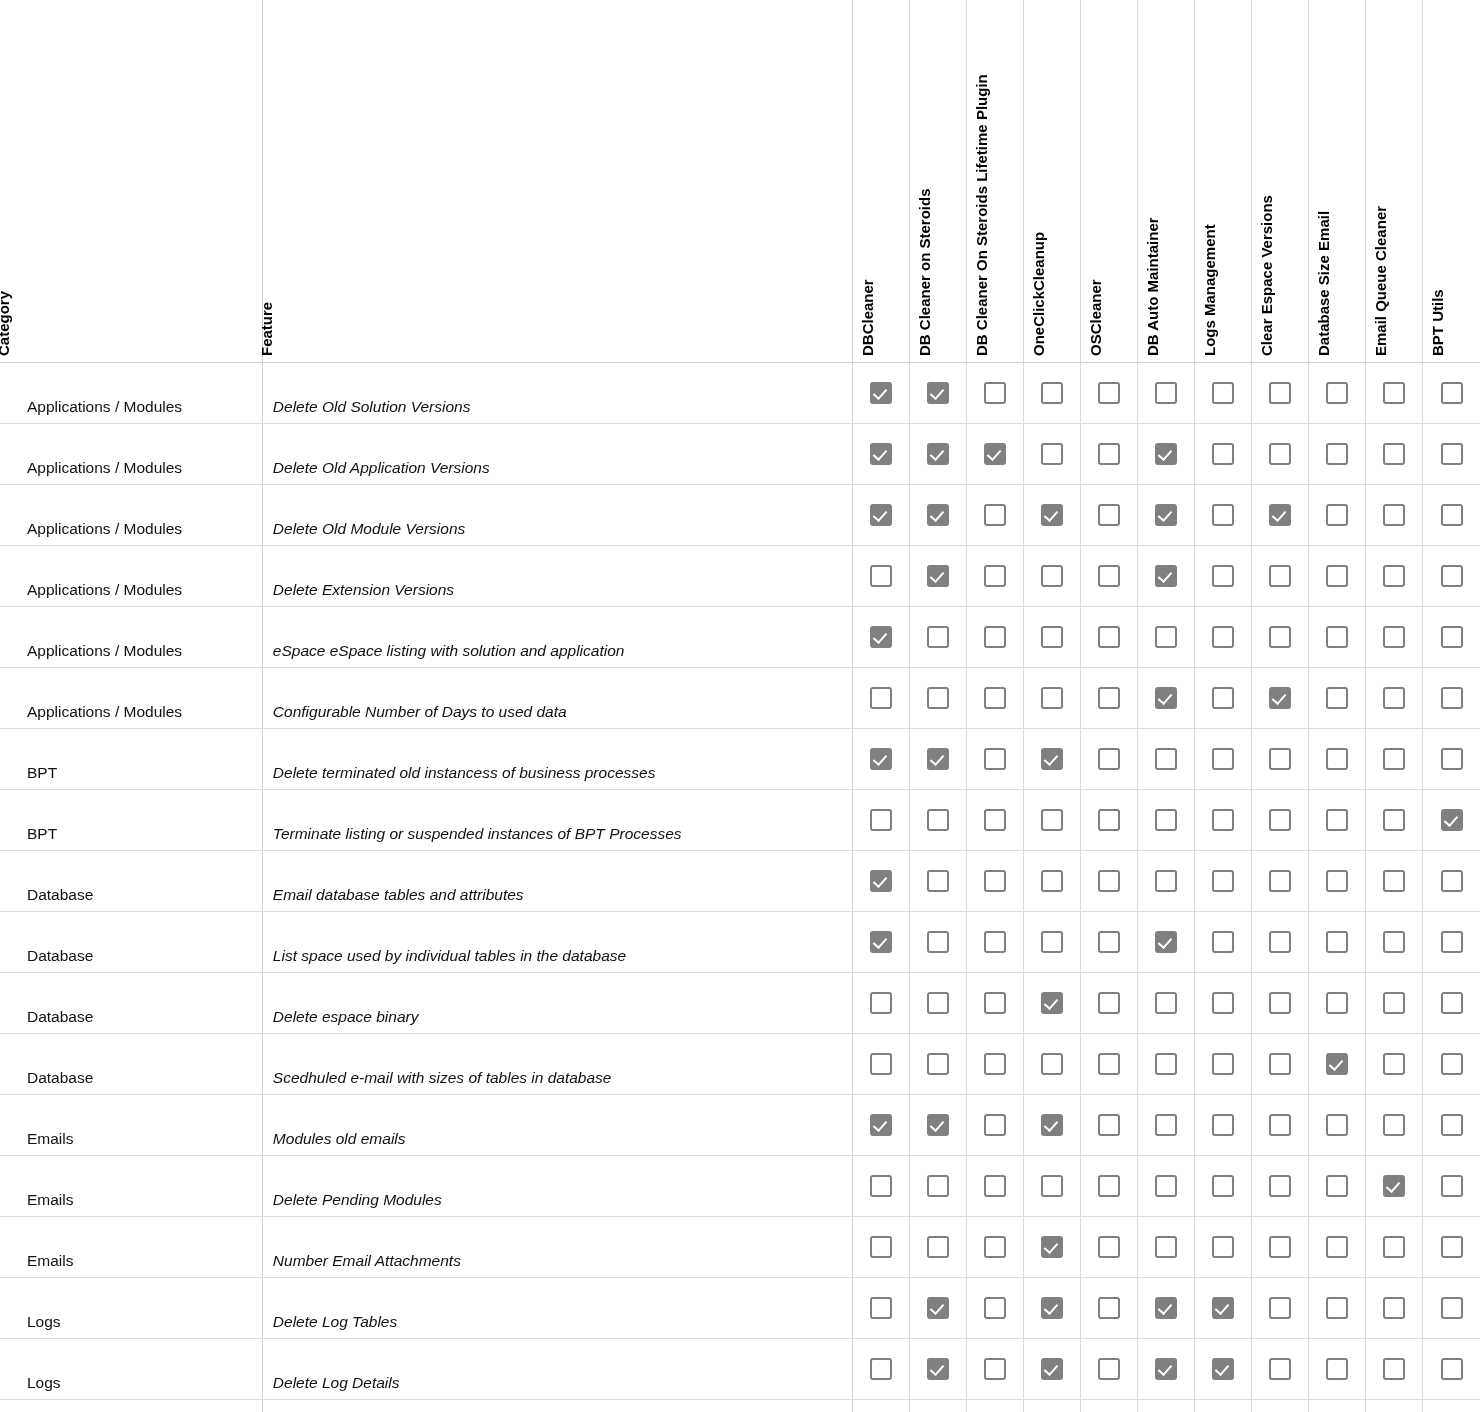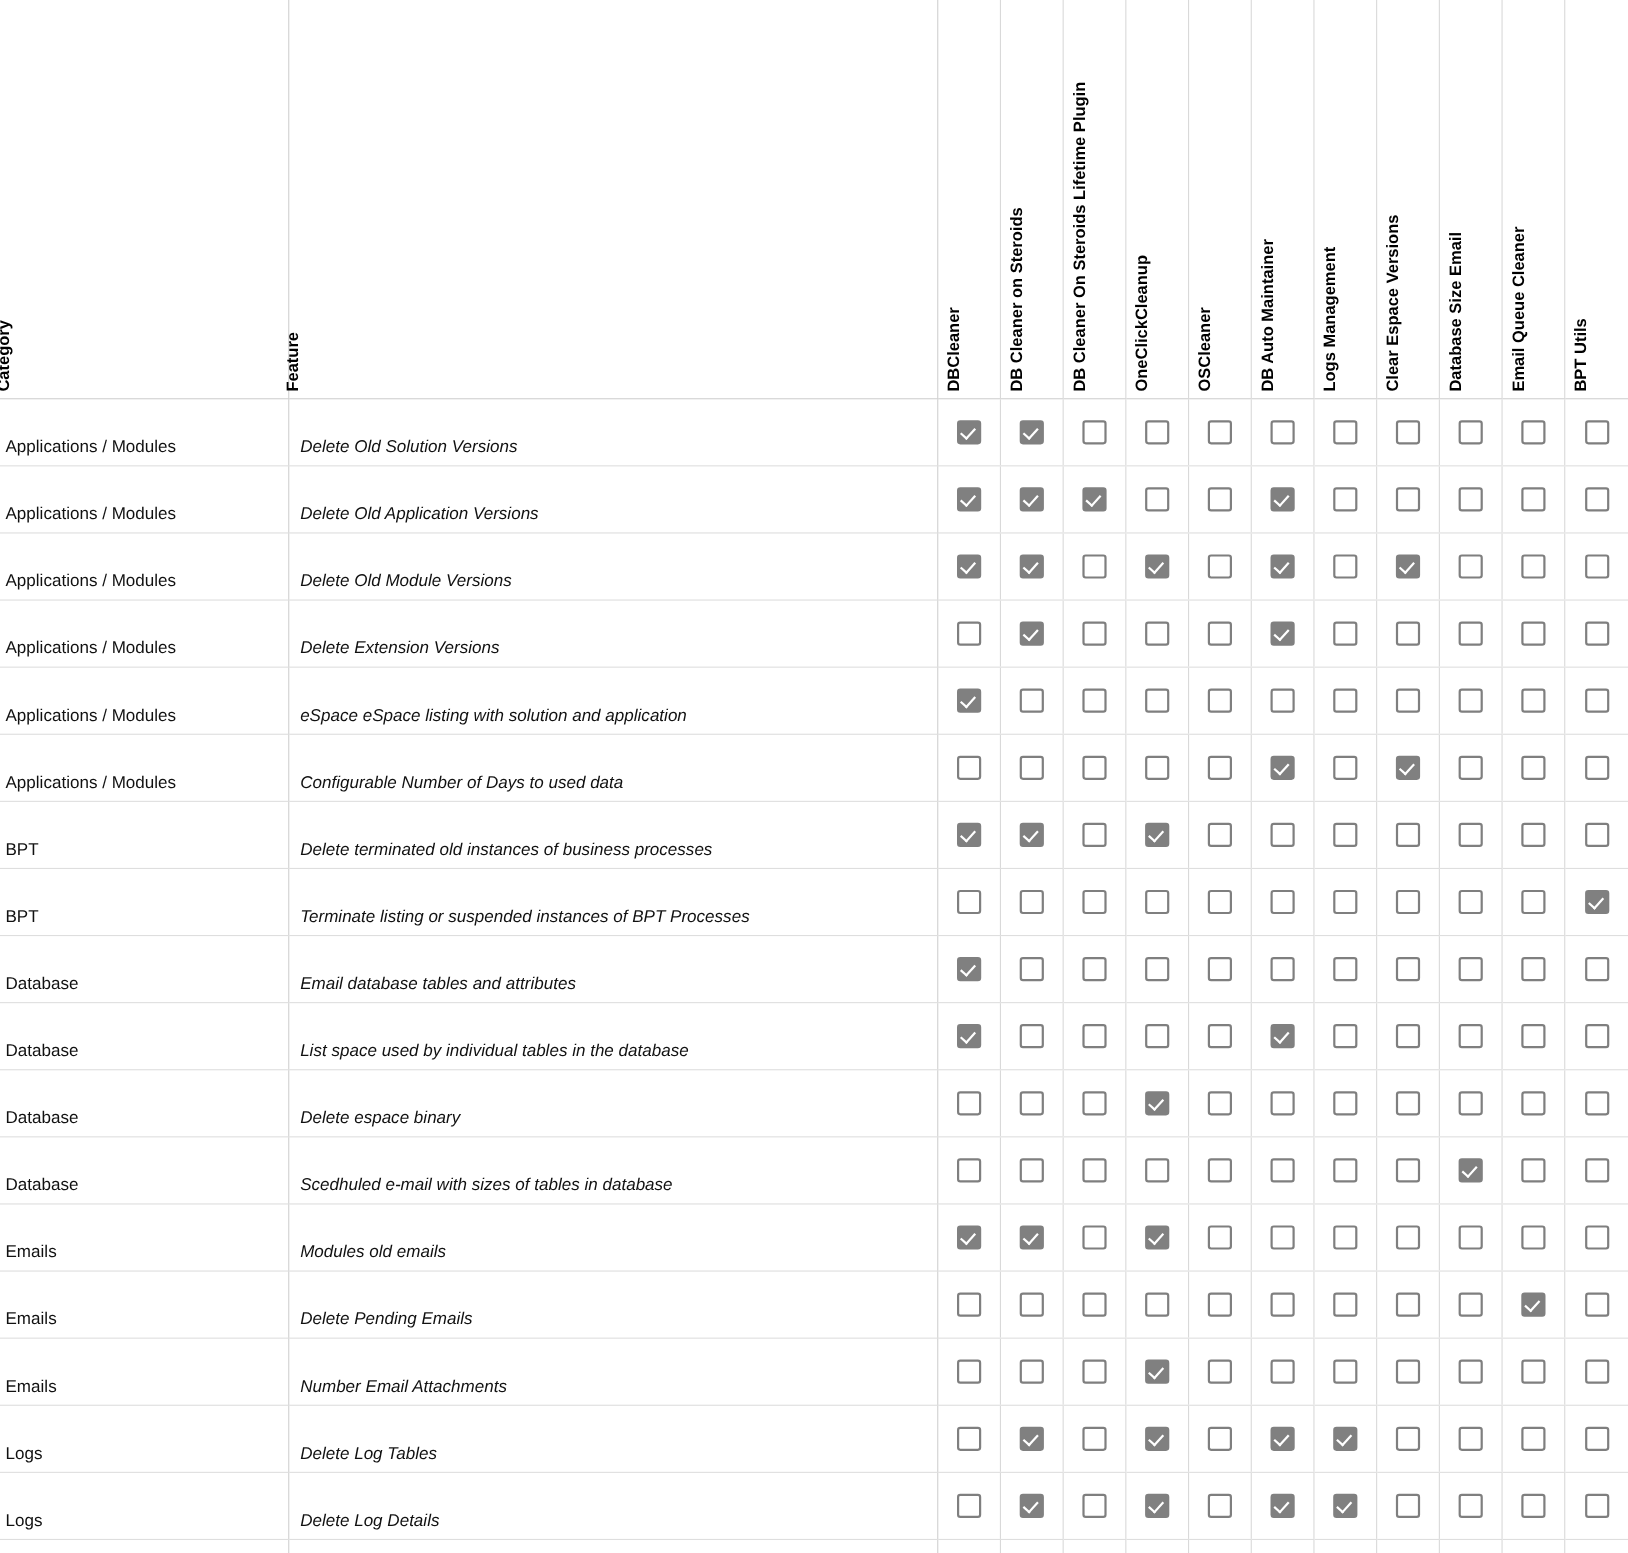--- a/index.html
+++ b/index.html
@@ -68,21 +68,21 @@
 
   
   tbody td {
     padding: 0;
     height: 53px;
     vertical-align: bottom;
     border-bottom: 1px solid #dedede;
     background: #ffffff;
   }
   tbody td.cat-cell {
-    padding: 0 0 7px 5px;
+    padding: 0 0 7px 27px;
     font-size: 15.5px;
     color: #111111;
     border-right: 1px solid #d0d0d0;
     white-space: nowrap;
   }
   tbody td.feat-cell {
     padding: 0 8px 7px 10px;
     font-size: 15.5px;
     color: #111111;
     border-right: 1px solid #d0d0d0;
@@ -302,21 +302,21 @@
         <td class="cb-cell"><span class="cbox off"></span></td>
         <td class="cb-cell"><span class="cbox on"></span></td>
         <td class="cb-cell"><span class="cbox off"></span></td>
         <td class="cb-cell"><span class="cbox on"></span></td>
         <td class="cb-cell"><span class="cbox off"></span></td>
         <td class="cb-cell"><span class="cbox off"></span></td>
         <td class="cb-cell"><span class="cbox off"></span></td>
       </tr>
       <tr>
         <td class="cat-cell">BPT</td>
-        <td class="feat-cell">Delete terminated old instances of business processes</td>
+        <td class="feat-cell">Delete terminated old instancess of business processes</td>
         <td class="cb-cell"><span class="cbox on"></span></td>
         <td class="cb-cell"><span class="cbox on"></span></td>
         <td class="cb-cell"><span class="cbox off"></span></td>
         <td class="cb-cell"><span class="cbox on"></span></td>
         <td class="cb-cell"><span class="cbox off"></span></td>
         <td class="cb-cell"><span class="cbox off"></span></td>
         <td class="cb-cell"><span class="cbox off"></span></td>
         <td class="cb-cell"><span class="cbox off"></span></td>
         <td class="cb-cell"><span class="cbox off"></span></td>
         <td class="cb-cell"><span class="cbox off"></span></td>
@@ -407,21 +407,21 @@
         <td class="cb-cell"><span class="cbox off"></span></td>
         <td class="cb-cell"><span class="cbox off"></span></td>
         <td class="cb-cell"><span class="cbox off"></span></td>
         <td class="cb-cell"><span class="cbox off"></span></td>
         <td class="cb-cell"><span class="cbox off"></span></td>
         <td class="cb-cell"><span class="cbox off"></span></td>
         <td class="cb-cell"><span class="cbox off"></span></td>
       </tr>
       <tr>
         <td class="cat-cell">Emails</td>
-        <td class="feat-cell">Delete Pending Emails</td>
+        <td class="feat-cell">Delete Pending Modules</td>
         <td class="cb-cell"><span class="cbox off"></span></td>
         <td class="cb-cell"><span class="cbox off"></span></td>
         <td class="cb-cell"><span class="cbox off"></span></td>
         <td class="cb-cell"><span class="cbox off"></span></td>
         <td class="cb-cell"><span class="cbox off"></span></td>
         <td class="cb-cell"><span class="cbox off"></span></td>
         <td class="cb-cell"><span class="cbox off"></span></td>
         <td class="cb-cell"><span class="cbox off"></span></td>
         <td class="cb-cell"><span class="cbox off"></span></td>
         <td class="cb-cell"><span class="cbox on"></span></td>

